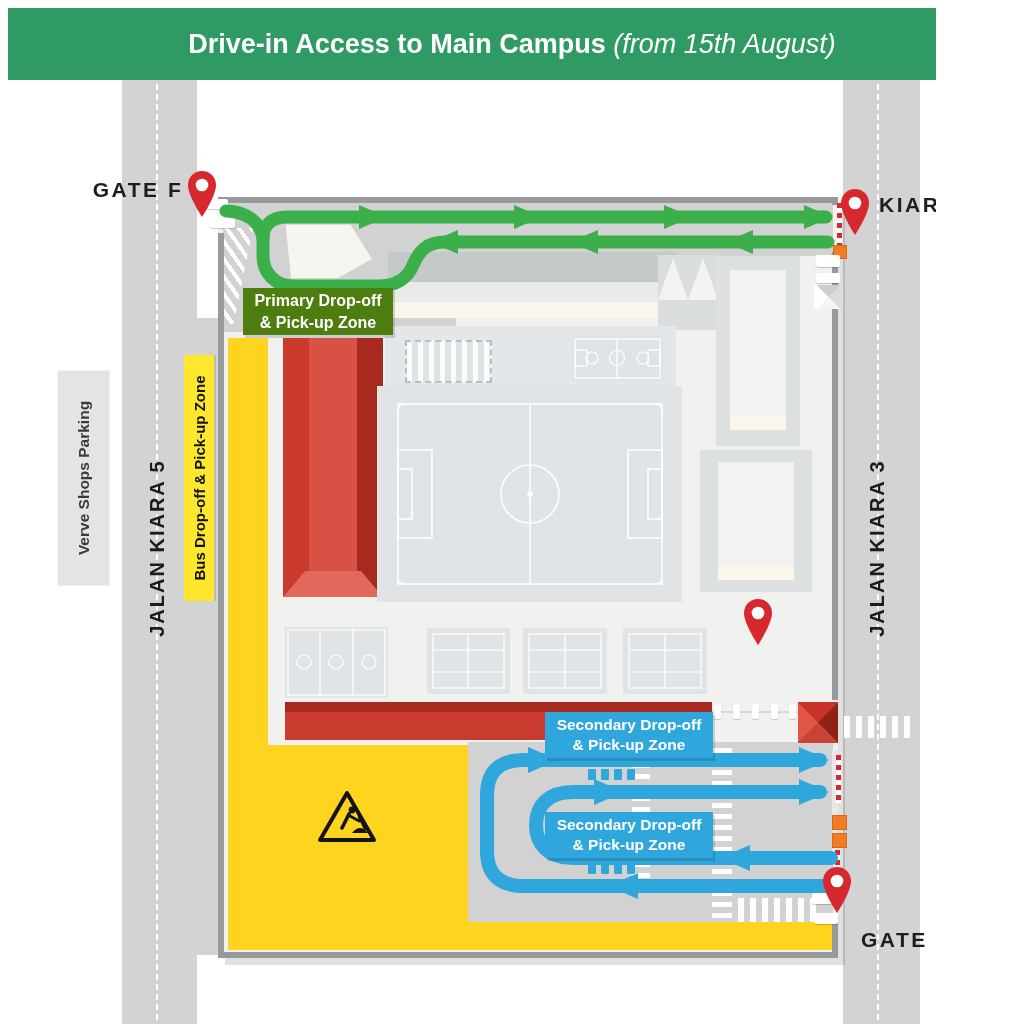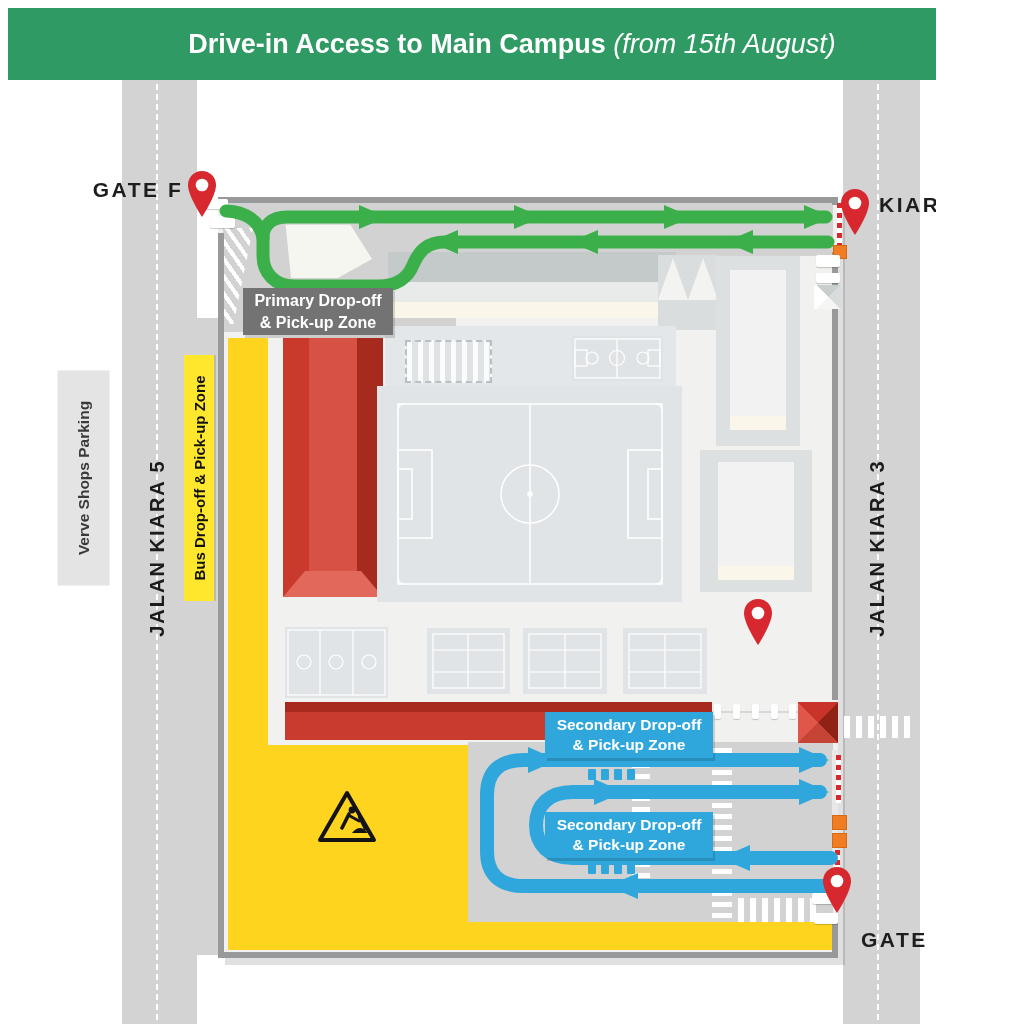--- a/index.html
+++ b/index.html
@@ -260,21 +260,21 @@
   <div class="abs gate-lbl" style="left:92px;top:178px;width:92px;text-align:center;">
     <span>GATE F</span>
   </div>
   <div class="abs gate-lbl" style="left:879px;top:193px;width:120px;">
     <span>KIARA E</span>
   </div>
   <div class="abs gate-lbl" style="left:861px;top:928px;width:120px;">
     <span>GATE D</span>
   </div>
 
-  <div class="abs lbl zone-lbl" style="left:243px;top:288px;width:150px;height:47px;background:#737373;font-size:16px;">
+  <div class="abs lbl zone-lbl" style="left:243px;top:288px;width:150px;height:47px;background:#4d7c0f;font-size:16px;">
     <div><span>Primary Drop-off</span><br>
          <span>&amp; Pick-up Zone</span></div>
   </div>
 
   <div class="abs lbl zone-lbl" style="left:545px;top:712px;width:168px;height:46px;background:#2FA7DD;font-size:15.5px;">
     <div><span>Secondary Drop-off</span><br>
          <span>&amp; Pick-up Zone</span></div>
   </div>
   <div class="abs lbl zone-lbl" style="left:545px;top:812px;width:168px;height:46px;background:#2FA7DD;font-size:15.5px;">
     <div><span>Secondary Drop-off</span><br>

